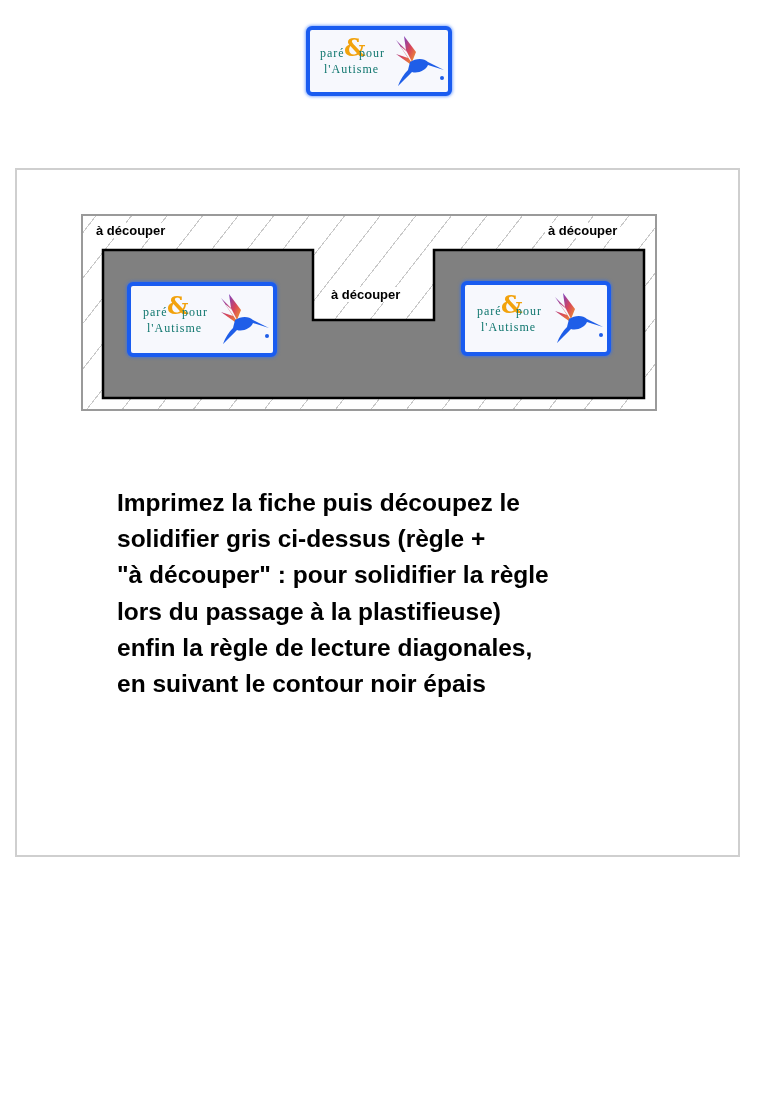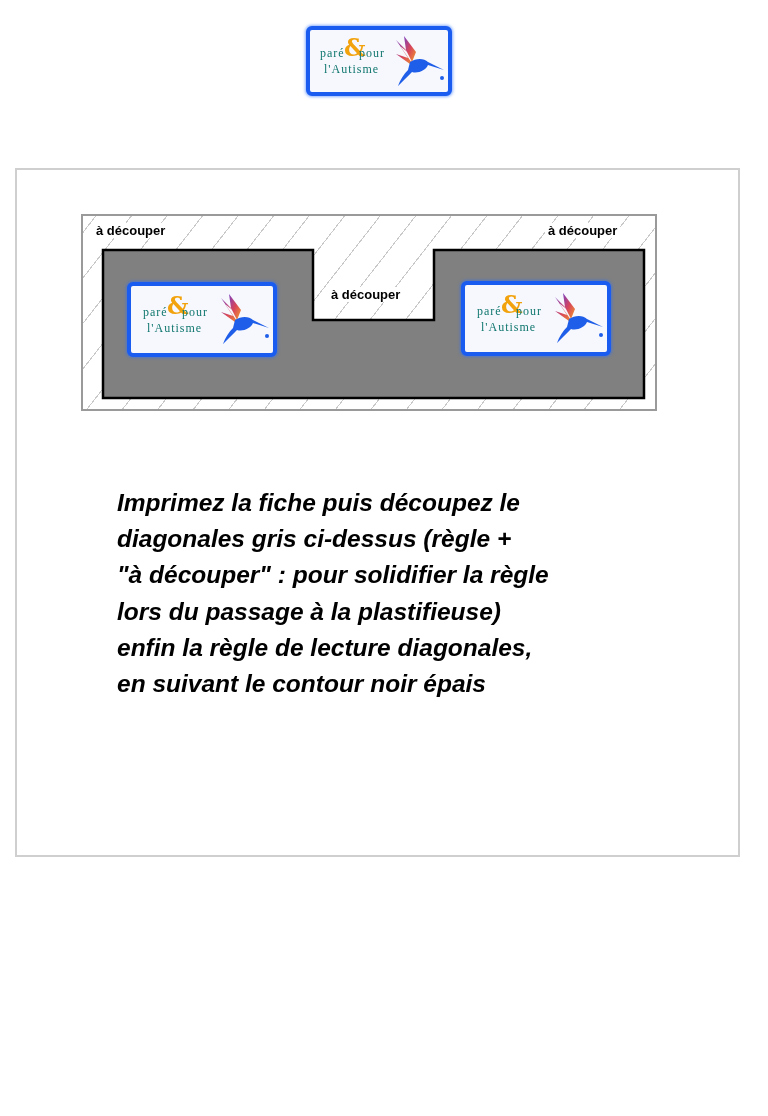--- a/index.html
+++ b/index.html
@@ -39,21 +39,21 @@
       background:
         repeating-linear-gradient(-52deg, transparent 0 27px, #c9c9c9 27px 28px);
       background-color: #fff;
     }
     .cut-label {
       position: absolute; color: #000000; font-weight: bold; font-size: 13px;
       background: #fff; padding: 0 3px; line-height: 15px;
     }
     .instructions {
       position: absolute; left: 117px; top: 485px; width: 600px;
-      font-weight: bold; font-size: 24.5px; line-height: 36.2px; color: #000; font-style: italic;
+      font-weight: bold; font-size: 24.5px; line-height: 36.2px; color: #000;
     }
     .instructions div { white-space: nowrap; }
   </style>
 </head>
 <body>
 
 <div class="logo" style="left:306px; top:26px; width:146px; height:70px;">
   <span class="txt" style="left:10px; top:17px; font-size:12px;">paré</span>
   <span class="amp" style="left:34px; top:6px; font-size:24px;">&amp;</span>
   <span class="txt" style="left:49px; top:17px; font-size:12px;">pour</span>
@@ -109,18 +109,18 @@
   <svg width="62" height="56" viewBox="0 0 62 56" style="left:80px; top:4px;">
     <path d="M10 8 L24 22 L14 14 L22 26 L10 22 L24 32 L28 34 Z" fill="url(#wg1)"></path>
     <path d="M18 4 L30 20 L26 30 L20 18 Z" fill="url(#wg1)"></path>
     <path d="M24 30 C30 26 38 26 42 30 L58 38 L42 33 C40 38 32 42 26 40 C20 46 16 50 12 54 C14 48 18 42 22 38 Z" fill="#1f5ee8"></path>
     <circle cx="56" cy="46" r="2" fill="#1f5ee8"></circle>
   </svg>
 </div>
 
 <div class="instructions">
   <div> Imprimez la fiche puis découpez le</div>
-  <div> diagonales gris ci-dessus (règle +</div>
+  <div> solidifier gris ci-dessus (règle +</div>
   <div>"à découper" : pour solidifier la règle</div>
   <div>lors du passage à la plastifieuse)</div>
   <div>enfin la règle de lecture diagonales,</div>
   <div>en suivant le contour noir épais</div>
 </div>
 
 </body></html>

